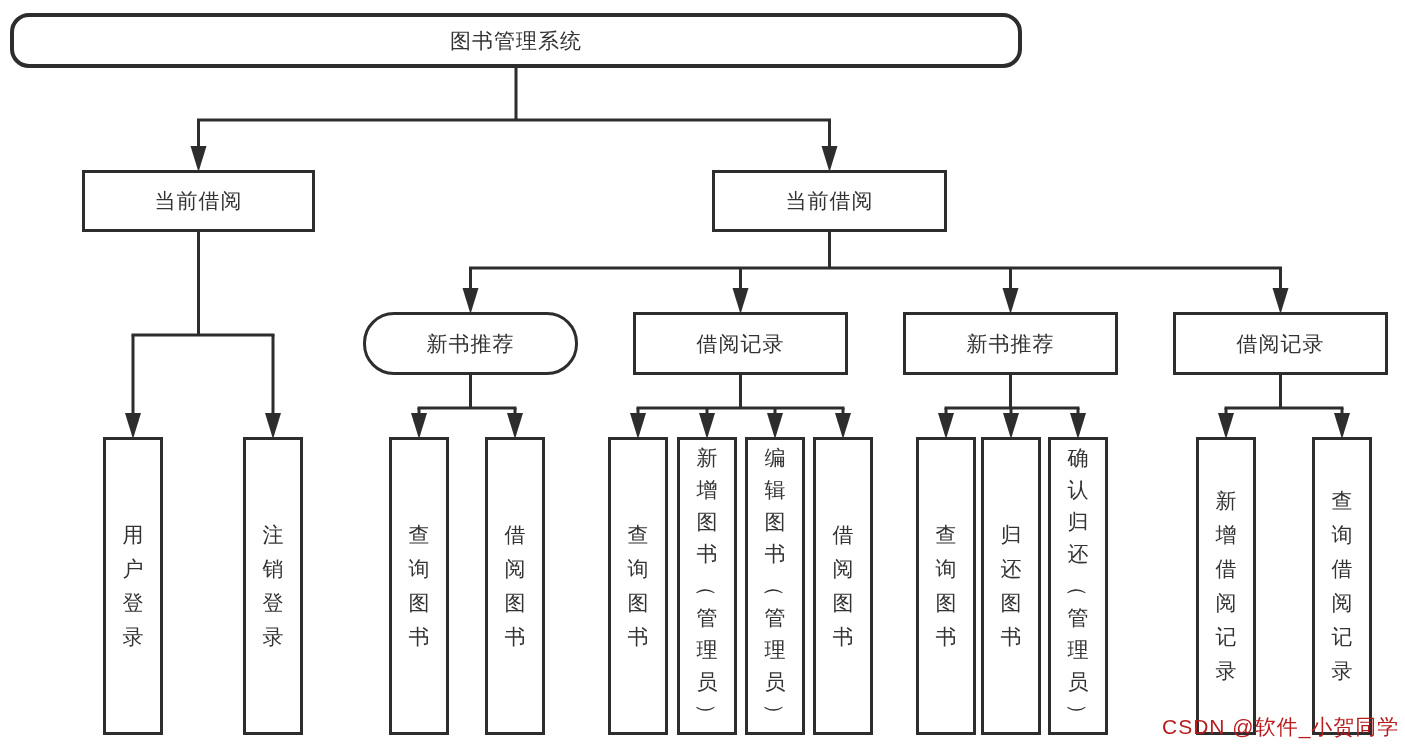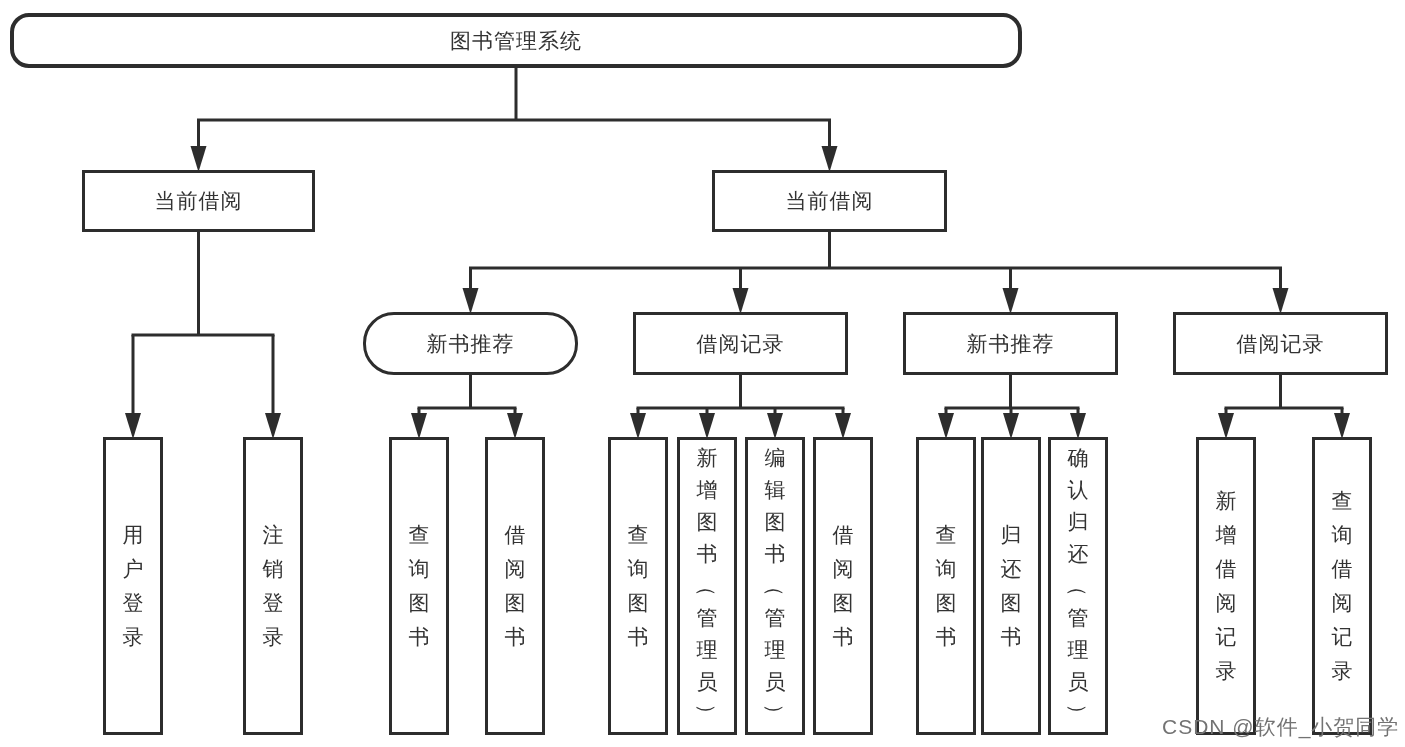--- a/index.html
+++ b/index.html
@@ -24,21 +24,21 @@
   }
   .box.h{font-size:21px;letter-spacing:1px;font-weight:500;}
   .box.root{border-width:4px;border-radius:19px;}
   .box.v{flex-direction:column;}
   .vlabel{display:flex;flex-direction:column;align-items:center;width:100%;}
   .vchar{width:100%;text-align:center;font-size:21px;font-weight:500;color:#333333;}
   .vchar.rot{transform:rotate(90deg);}
   .watermark{
     position:absolute;
     left:1162px;top:713px;
-    color:#737373;
+    color:#b91c1c;
     font-size:21px;
     letter-spacing:1px;
     white-space:nowrap;
     z-index:5;
   }
 </style>
 </head>
 <body>
 
 <div class="canvas">

